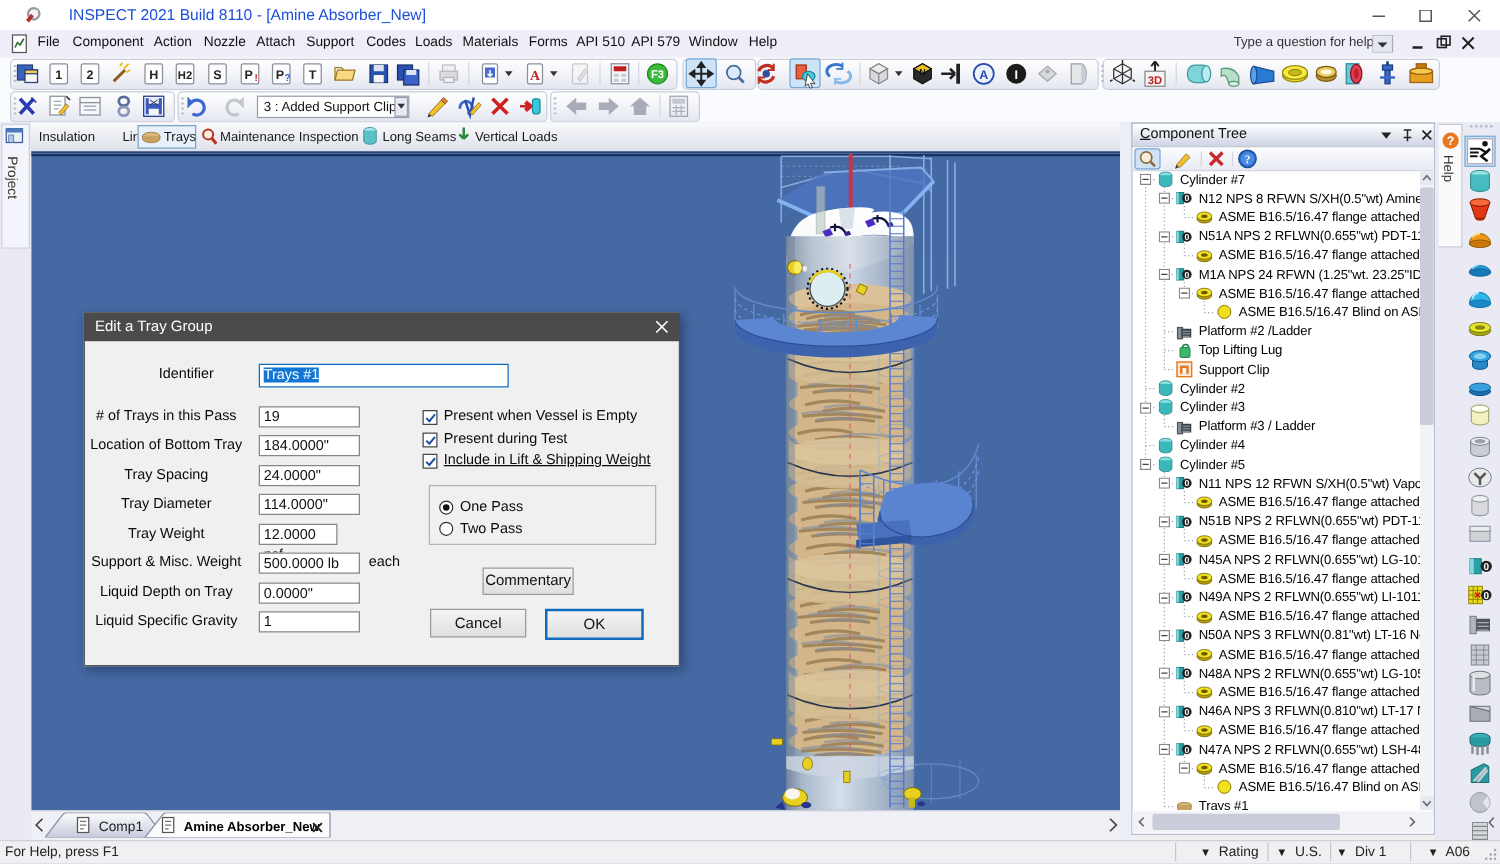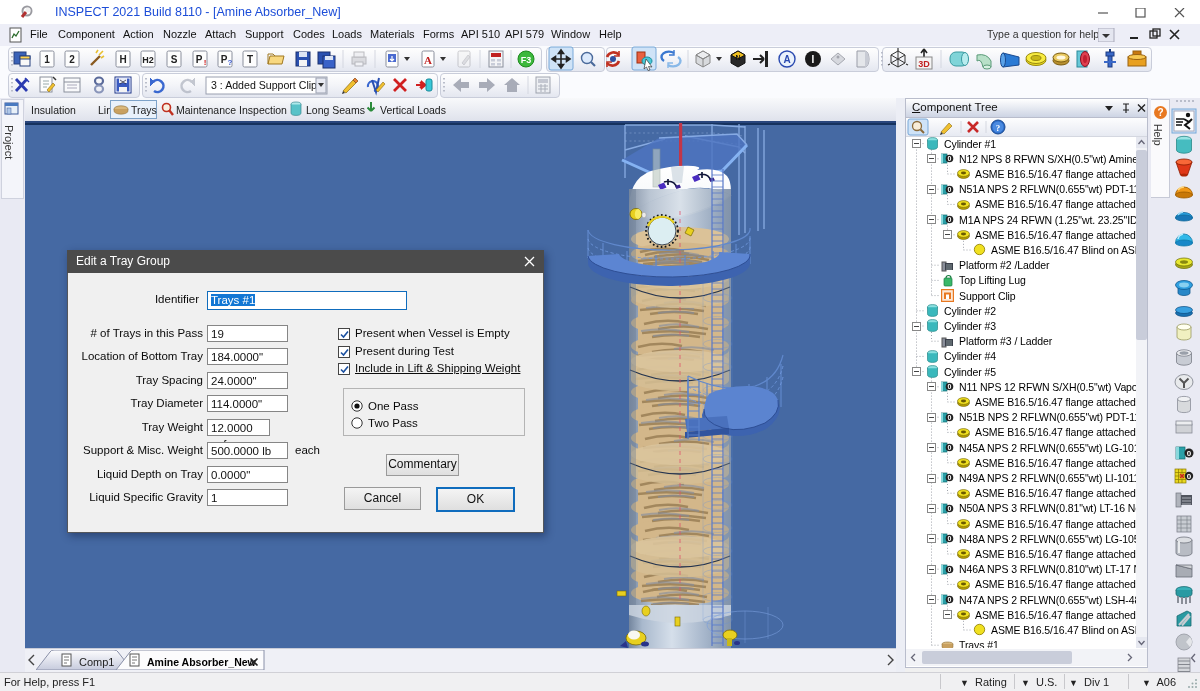--- a/index.html
+++ b/index.html
@@ -24,21 +24,21 @@
 #treepanel{left:905px;top:98px;width:243px;height:570px;background:#ffffff;border:1px solid #b9bdcc;box-sizing:border-box;}
 #treehdr{left:905px;top:98px;width:243px;height:20px;background:linear-gradient(#ffffff,#cdd4e4);border:1px solid #b9bdcc;box-sizing:border-box;}
 #treetb{left:906px;top:118px;width:241px;height:18px;background:linear-gradient(#fdfdfe,#e7eaf2);border-bottom:1px solid #d4d7e0;}
 .trow{position:absolute;white-space:nowrap;font-size:10.5px;letter-spacing:-.1px;color:#000;}
 
 #rightdock{left:1148px;top:98px;width:52px;height:574px;background:#e9eaf3;}
 
 #statusbar{left:0;top:672px;width:1200px;height:19px;background:#f0f0f2;border-top:1px solid #d0d0d6;box-sizing:border-box;}
 
 #dlg{left:67px;top:250px;width:477px;height:283px;background:#f0f0f0;border:1px solid #54575c;box-shadow:2px 3px 8px rgba(10,25,60,.45);box-sizing:border-box;}
-.dlab{position:absolute;font-size:11.5px;color:#0a0a0a;text-align:right;}
+.dlab{position:absolute;font-size:11.5px;color:#0a0a0a;text-align:center;}
 .dinp{position:absolute;background:#fff;border:1px solid #868686;font-size:11.5px;color:#111;padding:0 0 0 3px;box-sizing:border-box;line-height:16px;}
 .cbx{position:absolute;width:12px;height:12px;background:#fff;border:1px solid #444;box-sizing:border-box;}
 .clab{position:absolute;font-size:11.5px;color:#0a0a0a;}
 .btn{position:absolute;background:linear-gradient(#f4f4f4,#dfdfdf);border:1px solid #9a9a9a;font-size:12px;color:#111;text-align:center;}
 </style>
 </head>
 <body>
 
 <div class="abs" id="titlebar"></div>
 <div class="abs" id="titletext">INSPECT 2021 Build 8110 - [Amine Absorber_New]</div>
@@ -715,21 +715,21 @@
   </svg>
 <div id="treerows" style="position:absolute;left:906px;top:136px;width:230px;height:512px;overflow:hidden;">
 <svg style="position:absolute;left:6px;top:3.2px" width="9" height="9" viewBox="0 0 9 9">
       <rect x="0.5" y="0.5" width="8" height="8" fill="#fff" stroke="#888"></rect>
       <path d="M2 4.5 h5" stroke="#444" stroke-width="1"></path>
     </svg>
 <svg style="position:absolute;left:20px;top:1.0px" width="13" height="13" viewBox="0 0 13 13">
       <ellipse cx="6.5" cy="3.2" rx="5" ry="2.6" fill="#8ae0e0" stroke="#2a8a8a" stroke-width=".7"></ellipse>
       <path d="M1.5 3.2 V9.8 a5 2.6 0 0 0 10 0 V3.2" fill="#3ab8bc" stroke="#2a8a8a" stroke-width=".7"></path>
     </svg>
-<div class="trow" style="left:38px;top:1.6px;">Cylinder #1</div>
+<div class="trow" style="left:38px;top:1.6px;">Cylinder #7</div>
 <svg style="position:absolute;left:21px;top:18.4px" width="9" height="9" viewBox="0 0 9 9">
       <rect x="0.5" y="0.5" width="8" height="8" fill="#fff" stroke="#888"></rect>
       <path d="M2 4.5 h5" stroke="#444" stroke-width="1"></path>
     </svg>
 <svg style="position:absolute;left:35px;top:16.2px" width="13" height="13" viewBox="0 0 13 13">
       <rect x="0" y="2" width="6" height="9" fill="#2aa0a8" stroke="#116a70" stroke-width=".7"></rect>
       <rect x="0" y="2" width="2" height="9" fill="#8ad8dc"></rect>
       <circle cx="8.5" cy="6.5" r="3.8" fill="#222"></circle>
       <text x="8.5" y="9" font-size="7" fill="#fff" text-anchor="middle" font-family="Liberation Sans" font-weight="bold">0</text>
     </svg>

